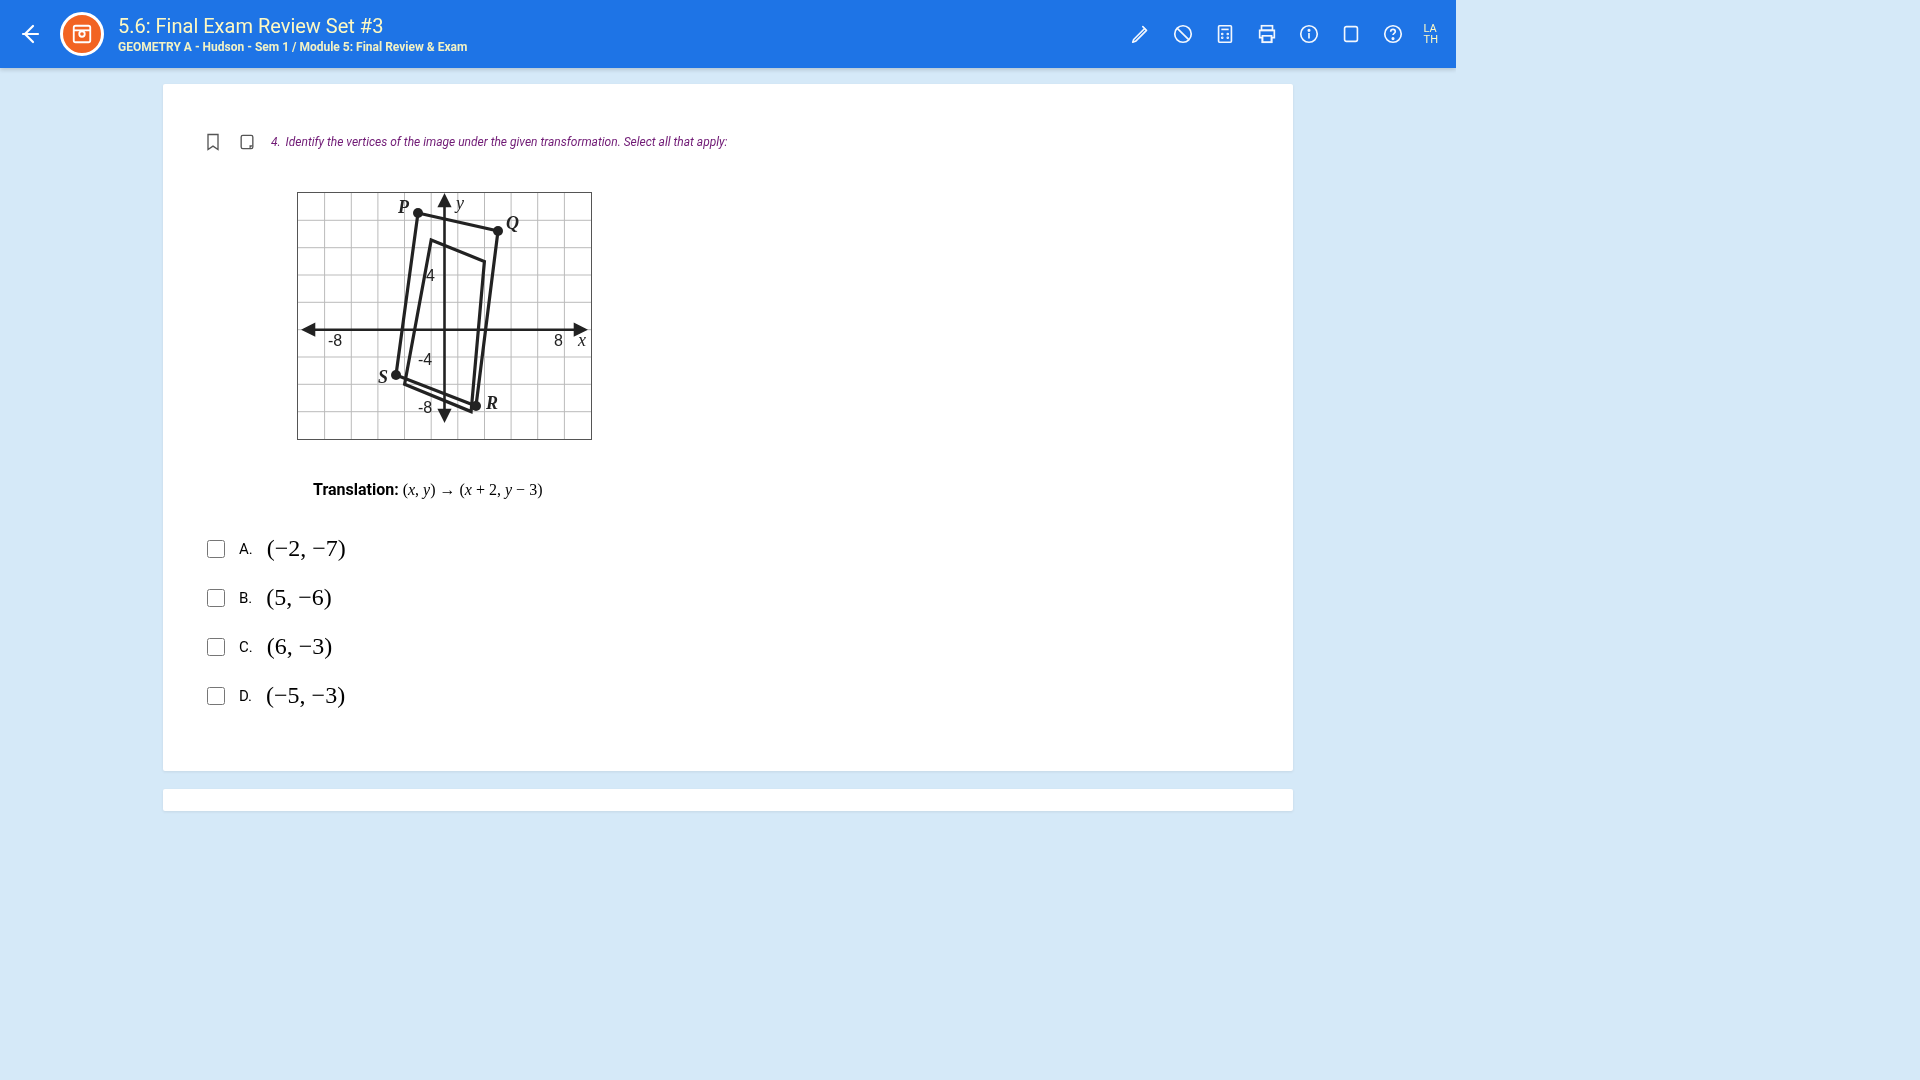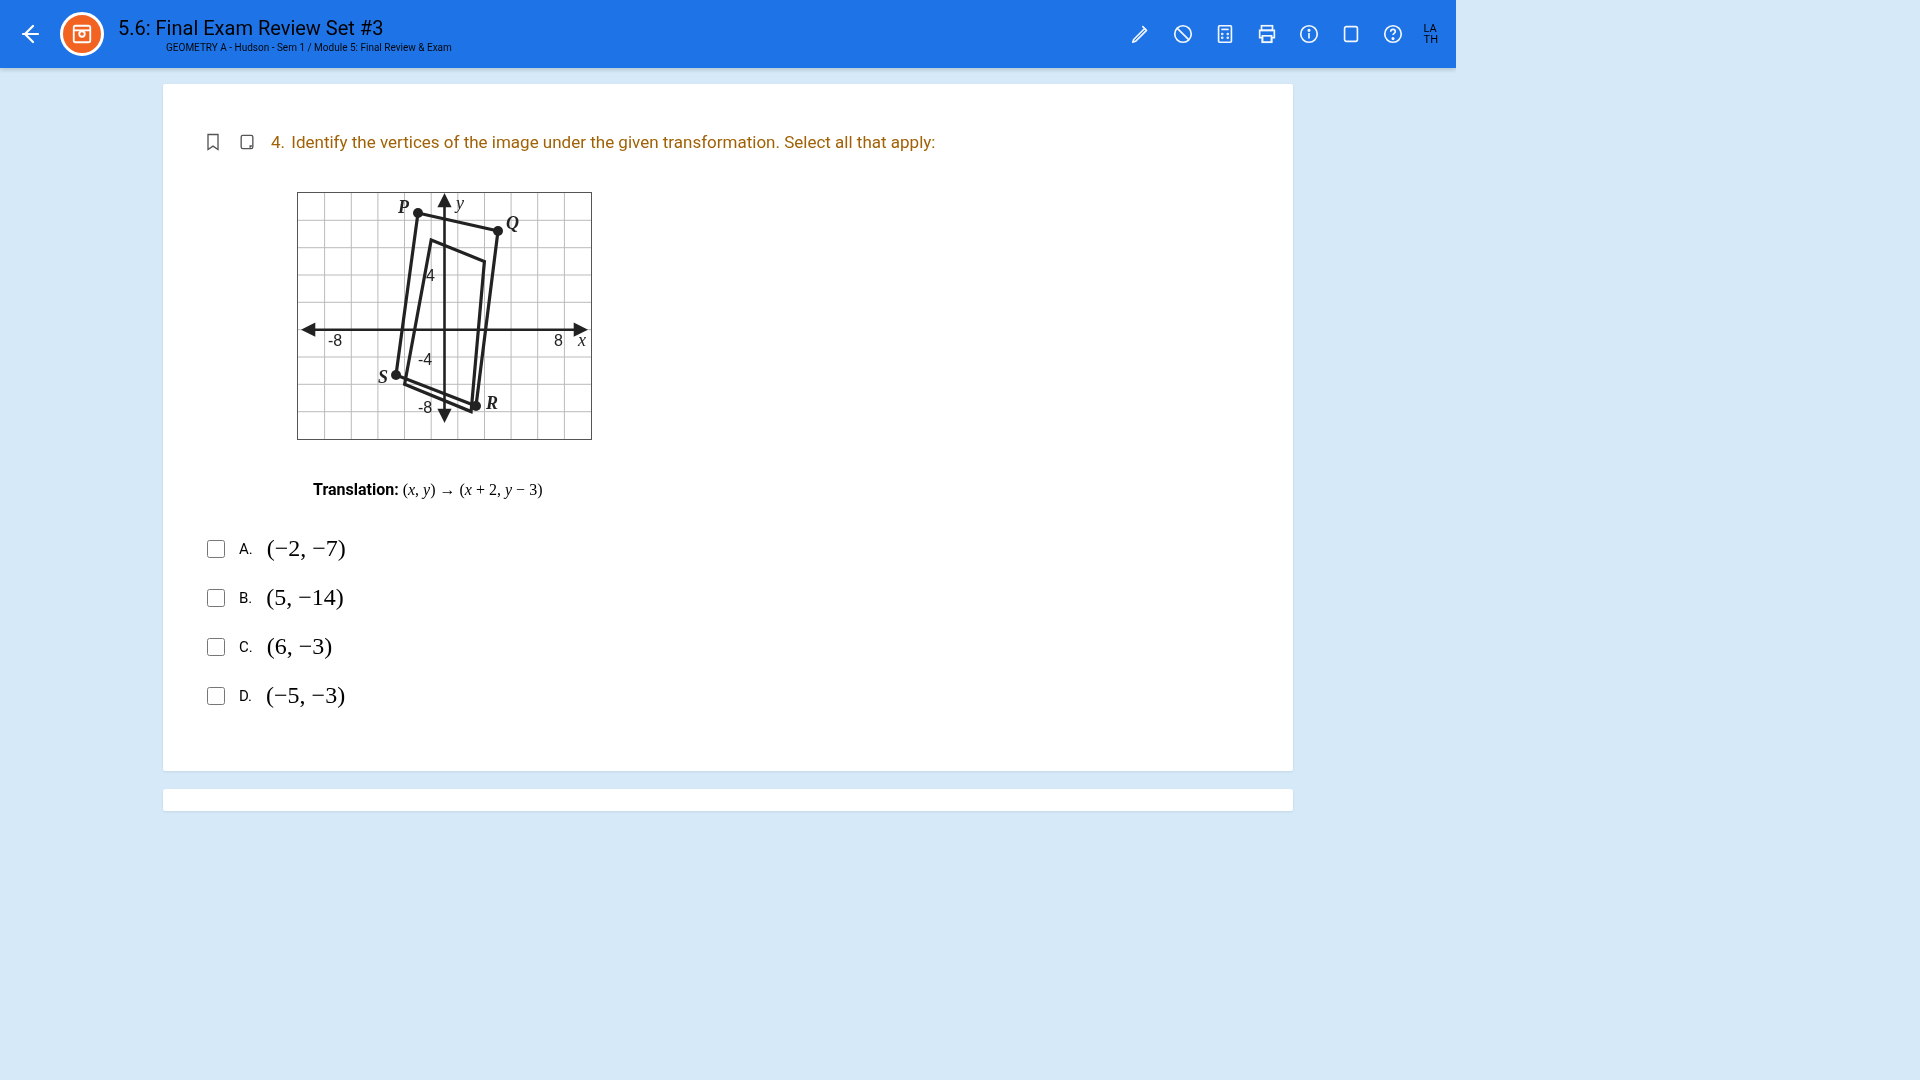--- a/index.html
+++ b/index.html
@@ -9,21 +9,21 @@
   width: 1456px;
   height: 819px;
   overflow: hidden;
 }
 .header {
   background: #1e74e6;
   height: 68px;
   display: flex;
   align-items: center;
   padding: 0 18px;
-  color: #000000;
+  color: #fef9c3;
   box-shadow: 0 2px 4px rgba(0,0,0,0.15);
 }
 .back-arrow {
   width: 24px; height: 24px;
   cursor: pointer;
   margin-right: 18px;
 }
 .logo-circle {
   width: 44px; height: 44px;
   border-radius: 50%;
@@ -33,21 +33,21 @@
   align-items: center;
   justify-content: center;
   margin-right: 14px;
   flex-shrink: 0;
 }
 .logo-inner {
   width: 22px; height: 22px;
 }
 .title-block { flex: 1; }
 .title-main { font-size: 20px; font-weight: 400; line-height: 1.2; }
-.title-sub { font-size: 10px; font-weight: 400; opacity: 0.95; margin-top: 2px; margin-left: 48px; }
+.title-sub { font-size: 12px; font-weight: 700; opacity: 0.95; margin-top: 2px; }
 .header-icons {
   display: flex;
   align-items: center;
   gap: 20px;
 }
 .header-icons .hicon { width: 22px; height: 22px; cursor: pointer; opacity: 0.95; }
 .launch-text { font-size: 11px; line-height: 1; }
 
 .content-wrap {
   padding: 16px 0 0 0;
@@ -61,21 +61,21 @@
   box-shadow: 0 1px 3px rgba(0,0,0,0.08);
   border-radius: 2px;
 }
 .q-header {
   display: flex;
   align-items: center;
   gap: 14px;
   margin-bottom: 40px;
 }
 .q-icon { width: 20px; height: 20px; cursor: pointer; color: #555; }
-.q-text { font-size: 17px; color: #a16207; }
+.q-text { font-size: 12px; color: #701a75; font-style: italic; }
 .q-num { margin-right: 2px; }
 
 .figure-block {
   margin-left: 94px;
   margin-bottom: 40px;
 }
 .graph-wrap {
   width: 295px;
   height: 248px;
   border: 1px solid #555;
@@ -281,21 +281,21 @@
 
     <div class="options">
       <div class="opt">
         <input type="checkbox" style="">
         <span class="opt-label">A.</span>
         <span class="coords">(−2, −7)</span>
       </div>
       <div class="opt">
         <input type="checkbox" style="">
         <span class="opt-label">B.</span>
-        <span class="coords">(5, −14)</span>
+        <span class="coords">(5, −6)</span>
       </div>
       <div class="opt">
         <input type="checkbox" style="">
         <span class="opt-label">C.</span>
         <span class="coords">(6, −3)</span>
       </div>
       <div class="opt">
         <input type="checkbox" style="">
         <span class="opt-label">D.</span>
         <span class="coords">(−5, −3)</span>

